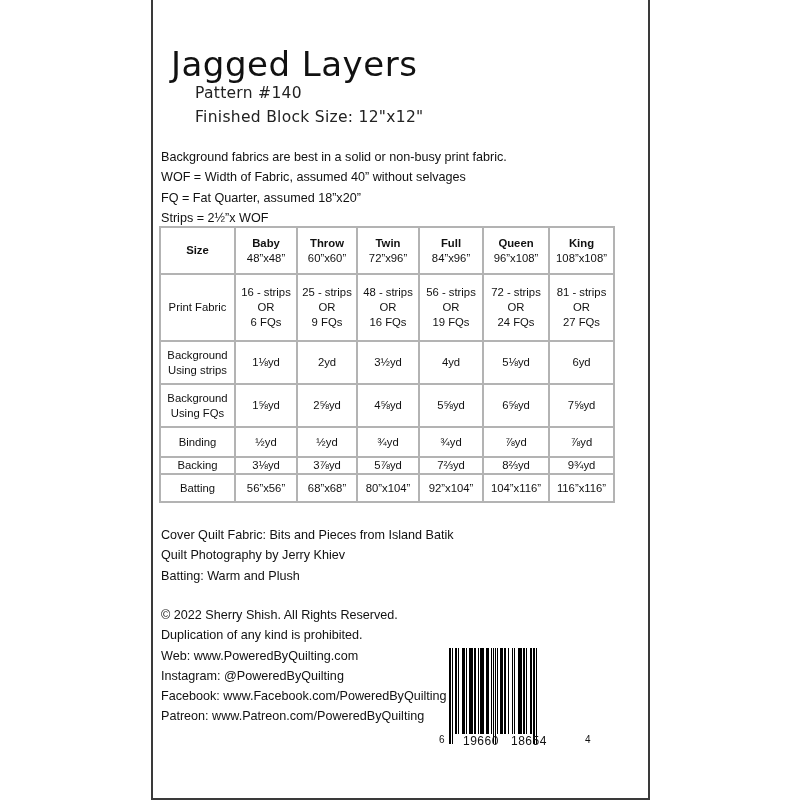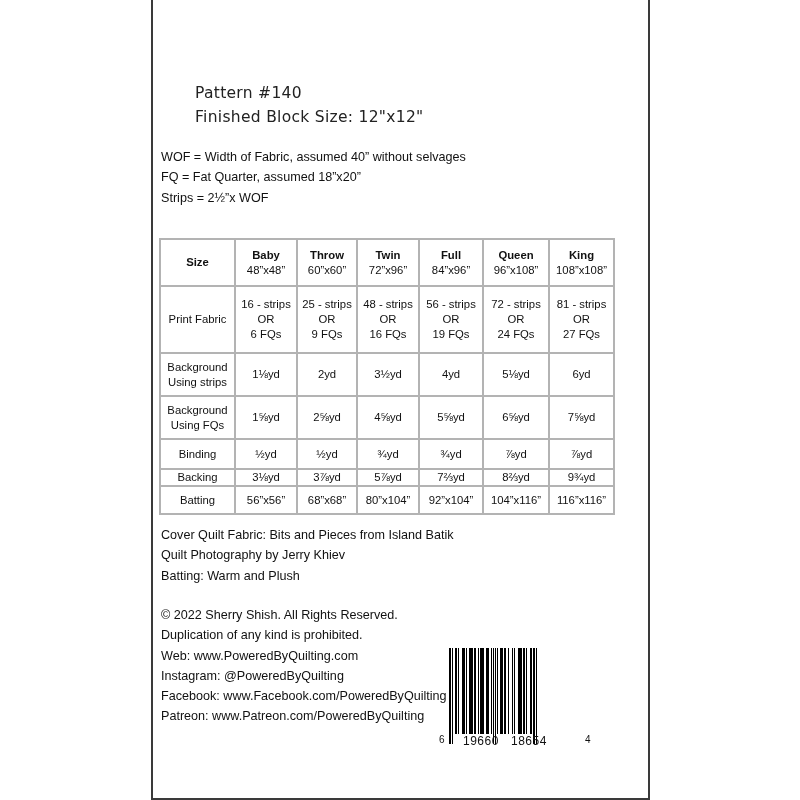--- a/index.html
+++ b/index.html
@@ -11,21 +11,21 @@
   .title {
     position: absolute; left: 18px; top: 44px; font-size: 34px; letter-spacing: 0.5px;
     font-family: "DejaVu Sans", sans-serif; font-weight: normal; color: #111;
   }
   .sub { position: absolute; left: 18px; font-size: 15.5px; font-family: "DejaVu Sans", sans-serif; color: #222; letter-spacing: 0.3px; margin-left: 24px; }
   .sub.p1 { top: 84px; }
   .sub.p2 { top: 108px; }
   .intro { position: absolute; left: 8px; top: 147px; font-size: 12.6px; line-height: 20.3px; color: #111; }
   .intro div { white-space: nowrap; }
   table.req {
-    position: absolute; left: 6px; top: 226px; border-collapse: collapse; font-size: 11.3px; color: #111; margin-top: 12px;
+    position: absolute; left: 6px; top: 226px; border-collapse: collapse; font-size: 11.3px; color: #111;
   }
   table.req td, table.req th {
     border: 2px solid #b3b3b3; text-align: center; vertical-align: middle; padding: 0; line-height: 15px;
   }
   table.req th { font-weight: bold; }
   table.req th .dim { font-weight: normal; display: block; }
   .c0 { width: 73px; } .c1 { width: 60px; } .c2 { width: 58px; } .c3 { width: 60px; } .c4 { width: 62px; } .c5 { width: 64px; } .c6 { width: 63px; }
   tr.h { height: 47px; } tr.pf { height: 67px; } tr.bs { height: 43px; } tr.bf { height: 43px; } tr.bi { height: 30px; } tr.bk { height: 16px; } tr.bt { height: 28px; }
   .credits { position: absolute; left: 8px; top: 525px; font-size: 12.6px; line-height: 20.3px; }
   .contact { position: absolute; left: 8px; top: 605px; font-size: 12.6px; line-height: 20.3px; }
@@ -38,24 +38,26 @@
   .bc-num { position: absolute; font-family: "Liberation Sans", sans-serif; font-size: 12px; color: #111; }
   .bc-num.first { left: 0; top: 86px; font-size: 10px; }
   .bc-num.left { left: 24px; top: 86px; letter-spacing: 0.5px; }
   .bc-num.right { left: 72px; top: 86px; letter-spacing: 0.5px; }
   .bc-num.last { left: 146px; top: 86px; font-size: 10px; }
 </style>
 </head>
 <body>
 
 <div class="page">
+  <div class="title">Jagged Layers</div>
   <div class="sub p1">Pattern #140</div>
   <div class="sub p2">Finished Block Size:  12"x12"</div>
 
   <div class="intro">
+    <div>Background fabrics are best in a solid or non-busy print fabric.</div>
     <div>WOF = Width of Fabric, assumed 40” without selvages</div>
     <div>FQ = Fat Quarter, assumed 18”x20”</div>
     <div>Strips = 2½”x WOF</div>
   </div>
 
   <table class="req">
     <tbody>
         <tr class="h">
       <th class="c0">Size</th>
       <th class="c1"><span>Baby</span><span class="dim">48”x48”</span></th>

